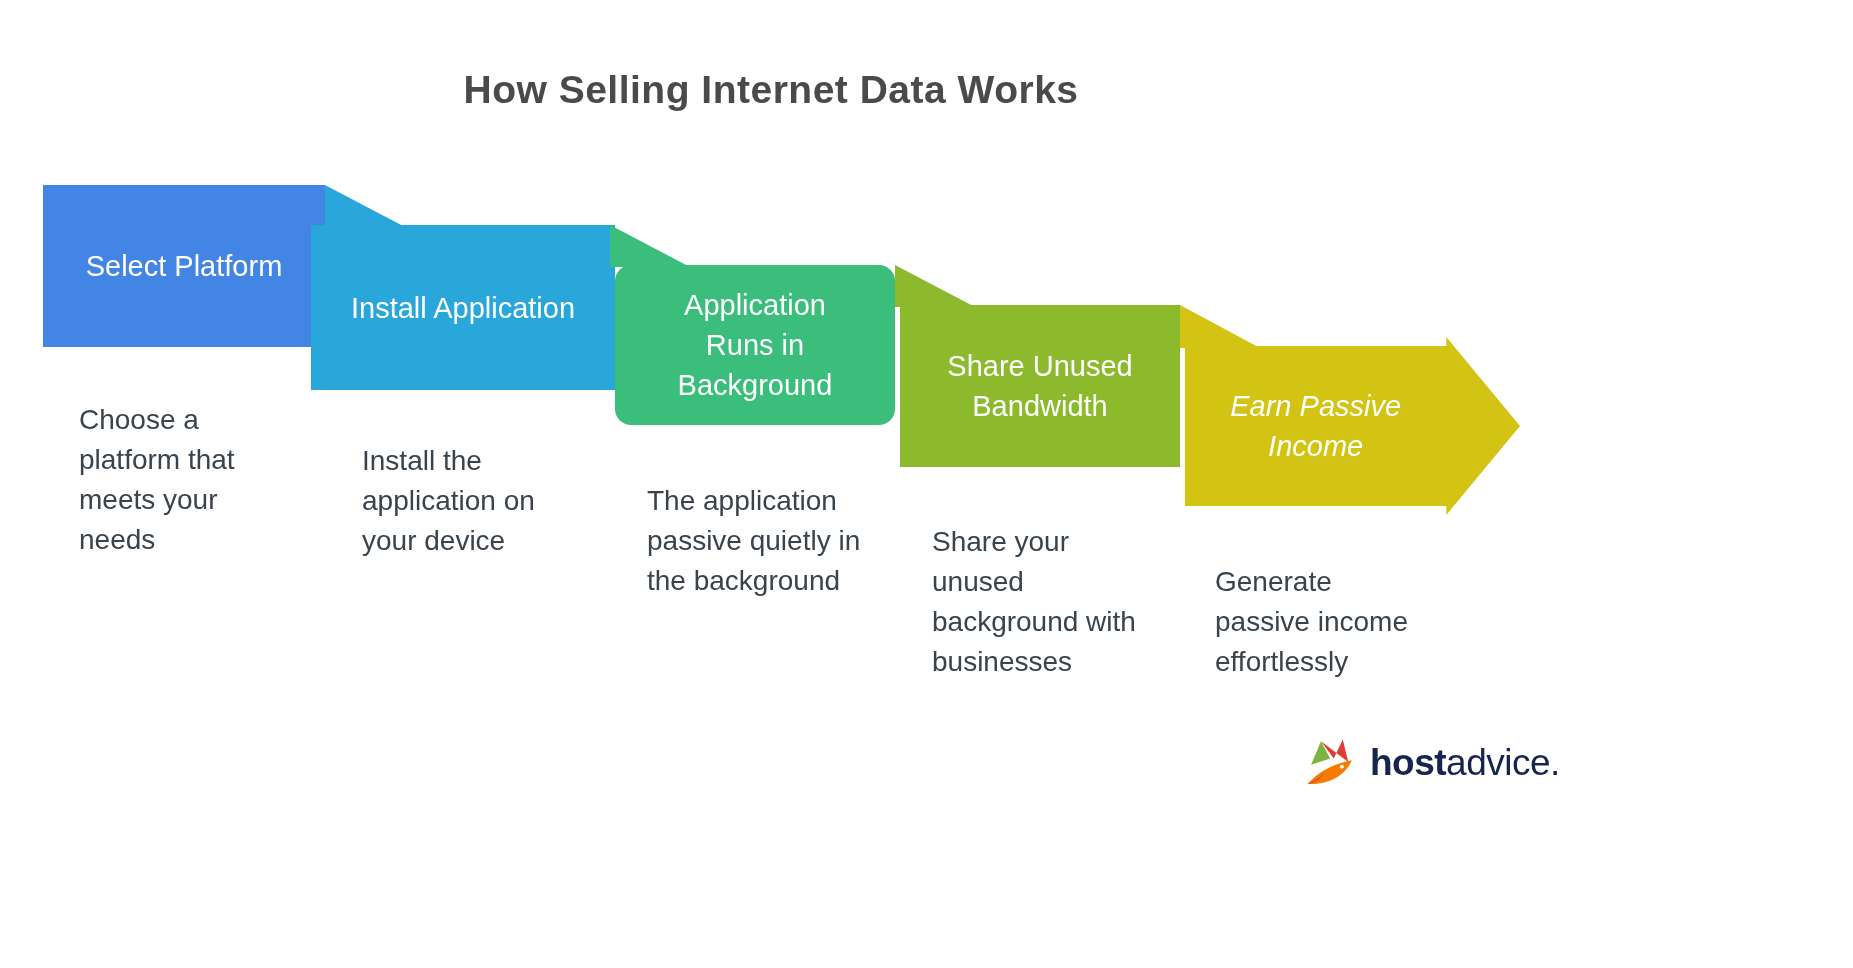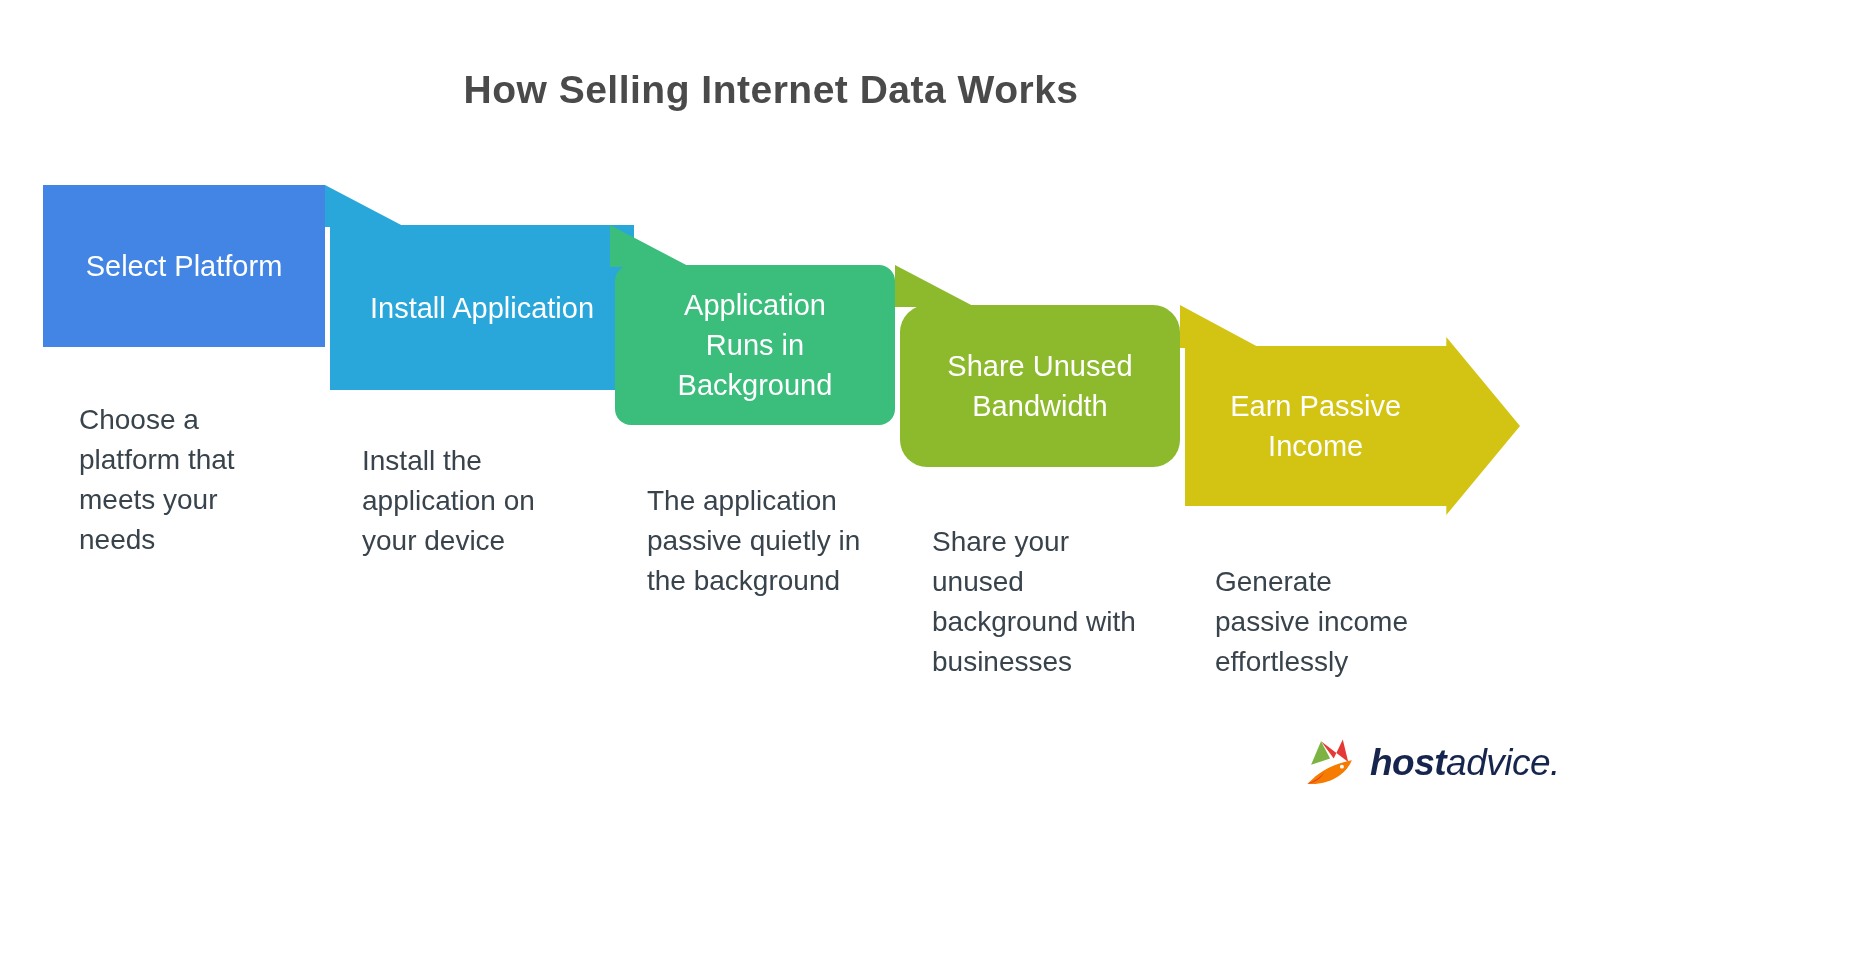--- a/index.html
+++ b/index.html
@@ -11,27 +11,28 @@
     position:absolute; top:60px; left:0; width:1526px; margin:8px;
     text-align:center; font-size:39px; font-weight:700; color:#4a4a4a;
     letter-spacing:0.5px;
   }
   .banner {
     position:absolute; display:flex; align-items:center; justify-content:center;
     color:#ffffff; text-align:center; font-size:29px; line-height:40px;
     box-sizing:border-box; padding:0 35px;
   }
   .b1 { left:43px;  top:185px; width:282px; height:162px; }
-  .b2 { left:330px; top:225px; width:304px; height:165px; }
+  .b2 { left:311px; top:225px; width:304px; height:165px; }
   .b3 { left:615px; top:265px; width:280px; height:160px; }
   .b4 { left:900px; top:305px; width:280px; height:162px; }
   .b5 {
     left:1185px; top:337px; width:335px; height:178px; padding:0;
     justify-content:flex-start;
     clip-path: polygon(0 5%, 78% 5%, 78% 0, 100% 50%, 78% 100%, 78% 95%, 0 95%);
+    font-style: italic;
   }
   .b5 .shaft-label {
     width:78%; height:100%; display:flex; align-items:center; justify-content:center;
     box-sizing:border-box; padding:0 25px;
   }
   .fold {
     position:absolute; width:80px;
     clip-path: polygon(0 0, 100% 100%, 0 100%);
   }
   .f2 { left:325px;  top:185px; height:42px; }
@@ -45,21 +46,21 @@
   .d1 { left:67px;   top:388px; width:200px; }
   .d2 { left:350px;  top:429px; width:215px; }
   .d3 { left:635px;  top:469px; width:215px; }
   .d4 { left:920px;  top:510px; width:215px; }
   .d5 { left:1203px; top:550px; width:212px; }
   .logo {
     position:absolute; left:1302px; top:734px;
     display:flex; align-items:center; gap:10px;
   }
   .logo-text {
-    font-style:italic; font-size:37px; color:#16254e; letter-spacing:-0.5px;
+    font-size:37px; color:#16254e; letter-spacing:-0.5px;
     white-space:nowrap;
   }
   .logo-text .bold { font-weight:700; }
   .logo-text .reg  { font-weight:400; }
 </style>
 </head>
 <body>
 
 <div class="canvas">
 
@@ -83,21 +84,21 @@
   <div>
     <div class="fold f3" style="background-color: rgb(59, 190, 124);"></div>
     <div class="banner b3" style="background-color: rgb(59, 190, 124); border-radius: 16px;">
       <span>Application Runs in Background</span>
     </div>
     <p class="desc d3">The application passive quietly in the background</p>
   </div>
 
   <div>
     <div class="fold f4" style="background-color: rgb(141, 186, 45);"></div>
-    <div class="banner b4" style="background-color: rgb(141, 186, 45); border-radius: 27px;">
+    <div class="banner b4" style="background-color: rgb(141, 186, 45);">
       <span>Share Unused Bandwidth</span>
     </div>
     <p class="desc d4">Share your unused background with businesses</p>
   </div>
 
   <div>
     <div class="fold f5" style="background-color: rgb(211, 196, 20);"></div>
     <div class="banner b5" style="background-color: rgb(211, 196, 20);">
       <span class="shaft-label">
         <span>Earn Passive Income</span>

